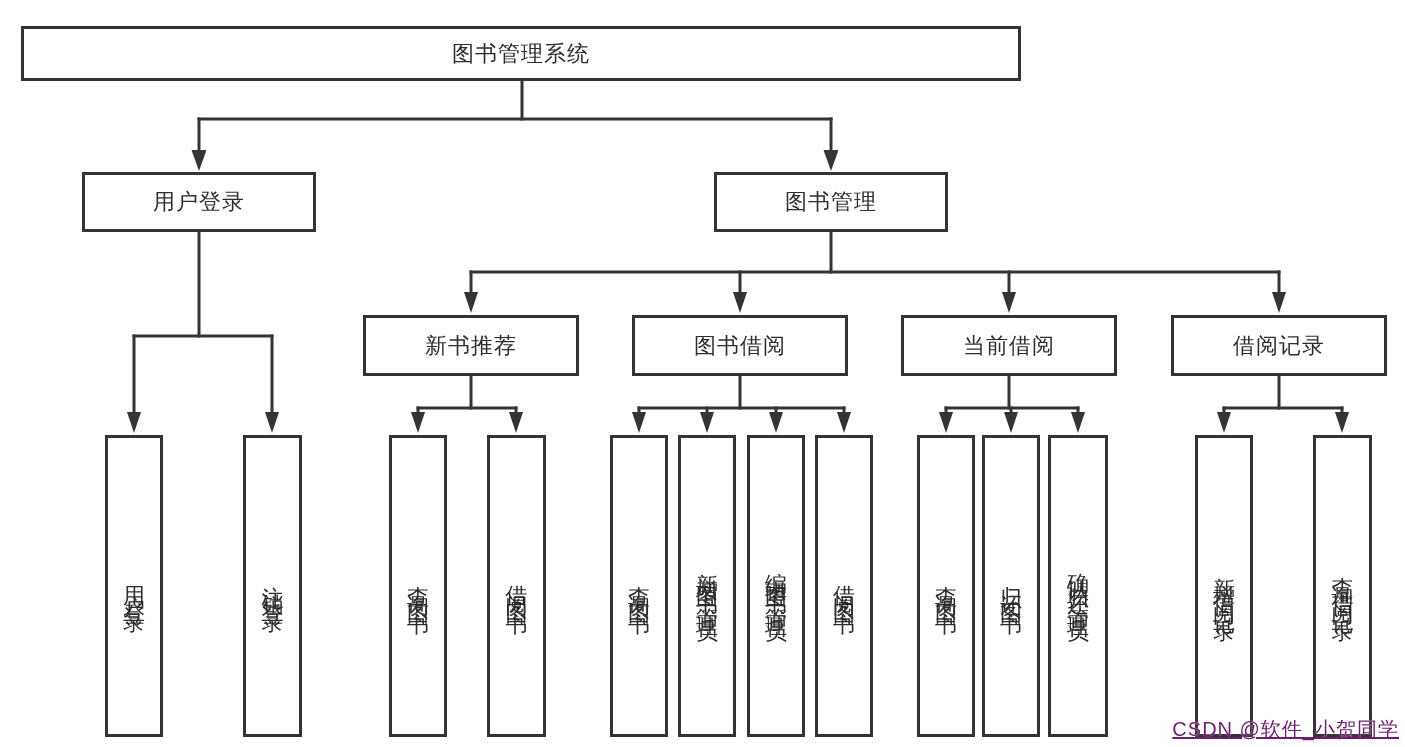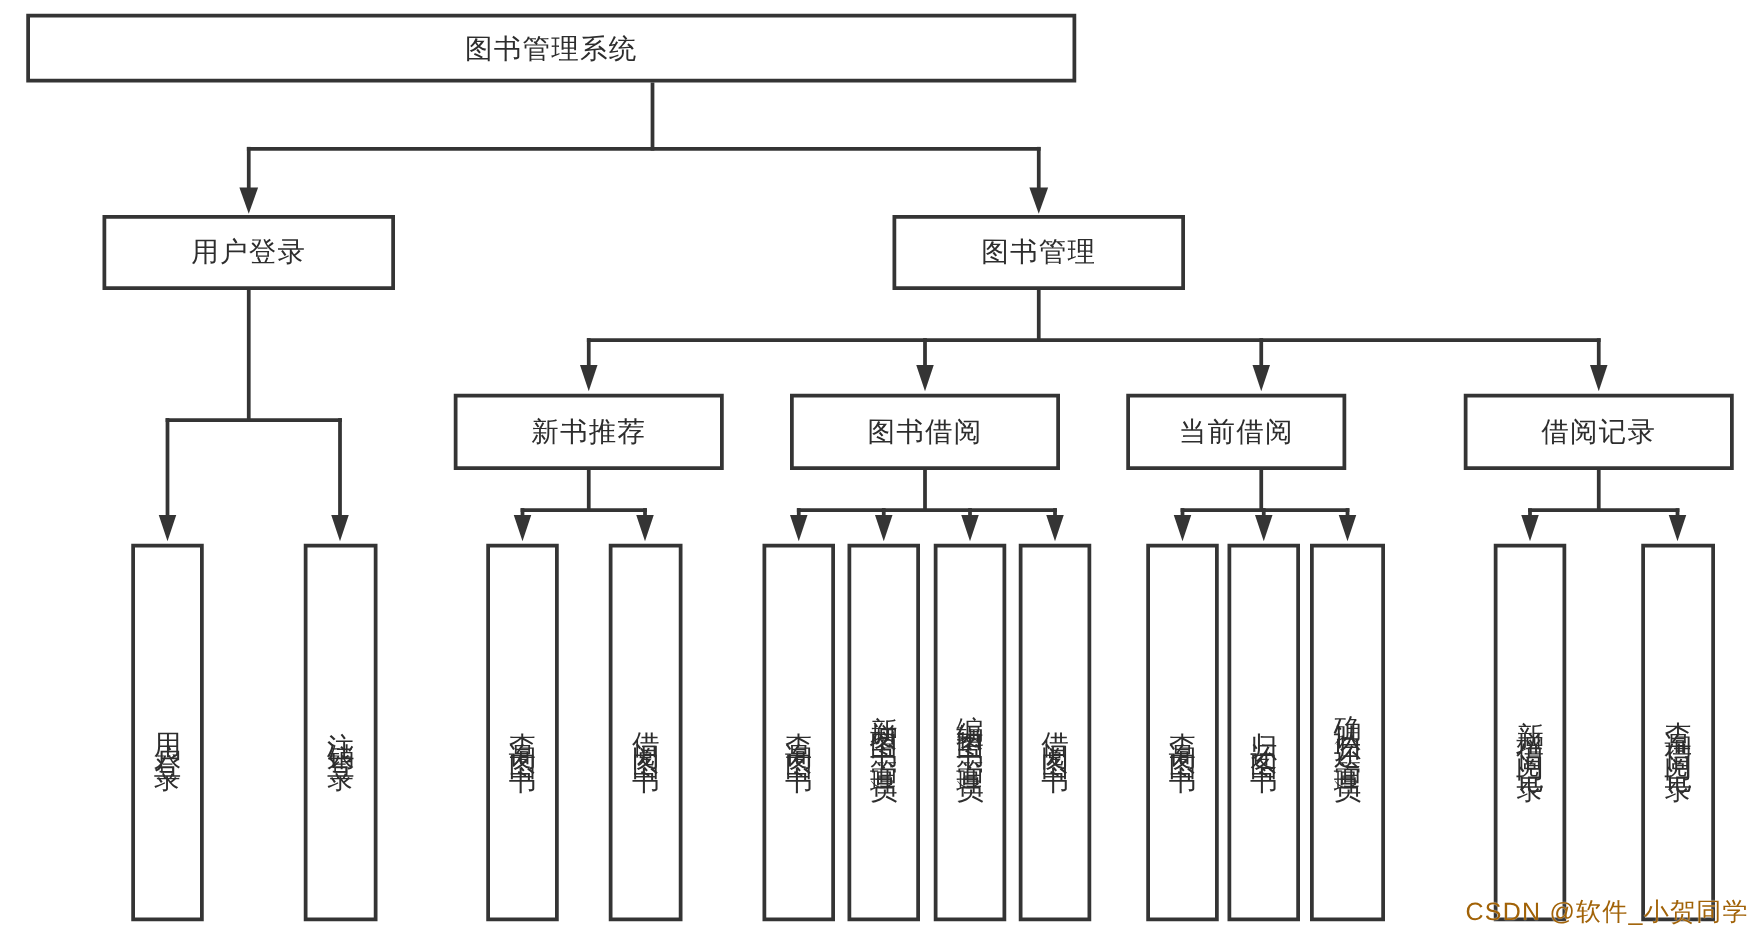--- a/index.html
+++ b/index.html
@@ -29,25 +29,26 @@
     font-size:22px;
     letter-spacing:9px;
     line-height:1;
     white-space:nowrap;
   }
   .vbox .lbl.long{letter-spacing:7px;}
   #watermark{
     position:absolute;
     right:6px;bottom:4px;
     font-size:20px;
-    color:#a16207;
+    color:#701a75;
     text-shadow:0 0 1px #ffffff;
     z-index:10;
     letter-spacing:1px;
     white-space:nowrap;
+    text-decoration:underline;
   }
 </style>
 </head>
 <body>
 
 <div id="stage">
 
   <svg id="connectors" width="1405" height="747" viewBox="0 0 1405 747">
     <g stroke="#343434" stroke-width="3" stroke-linecap="square" fill="#343434">
 
@@ -119,38 +120,38 @@
         <line x1="1279" y1="374" x2="1279" y2="408"></line>
         <line x1="1224" y1="408" x2="1342" y2="408"></line>
         <line x1="1224" y1="408" x2="1224" y2="414"></line>
         <polygon points="1217,412 1231,412 1224,433" stroke="none"></polygon>
         <line x1="1342" y1="408" x2="1342" y2="414"></line>
         <polygon points="1335,412 1349,412 1342,433" stroke="none"></polygon>
       </g>
     </g>
   </svg>
 
-  <div class="hbox" style="left:21px;top:11px;width:840px;height:55px">
+  <div class="hbox" style="left:21px;top:26px;width:1000px;height:55px">
     <span class="lbl">图书管理系统</span>
   </div>
 
   <div class="hbox" style="left:82px;top:172px;width:234px;height:60px">
     <span class="lbl">用户登录</span>
   </div>
   <div class="hbox" style="left:363px;top:315px;width:216px;height:61px">
     <span class="lbl">新书推荐</span>
   </div>
 
   <div class="hbox" style="left:714px;top:172px;width:234px;height:60px">
     <span class="lbl">图书管理</span>
   </div>
   <div class="hbox" style="left:632px;top:315px;width:216px;height:61px">
     <span class="lbl">图书借阅</span>
   </div>
-  <div class="hbox" style="left:901px;top:315px;width:176px;height:61px">
+  <div class="hbox" style="left:901px;top:315px;width:216px;height:61px">
     <span class="lbl">当前借阅</span>
   </div>
   <div class="hbox" style="left:1171px;top:315px;width:216px;height:61px">
     <span class="lbl">借阅记录</span>
   </div>
 
   <div class="vbox" style="left:105px;top:435px;width:58px;height:302px">
     <span class="lbl">用户登录</span>
   </div>
   <div class="vbox" style="left:243px;top:435px;width:59px;height:302px">

